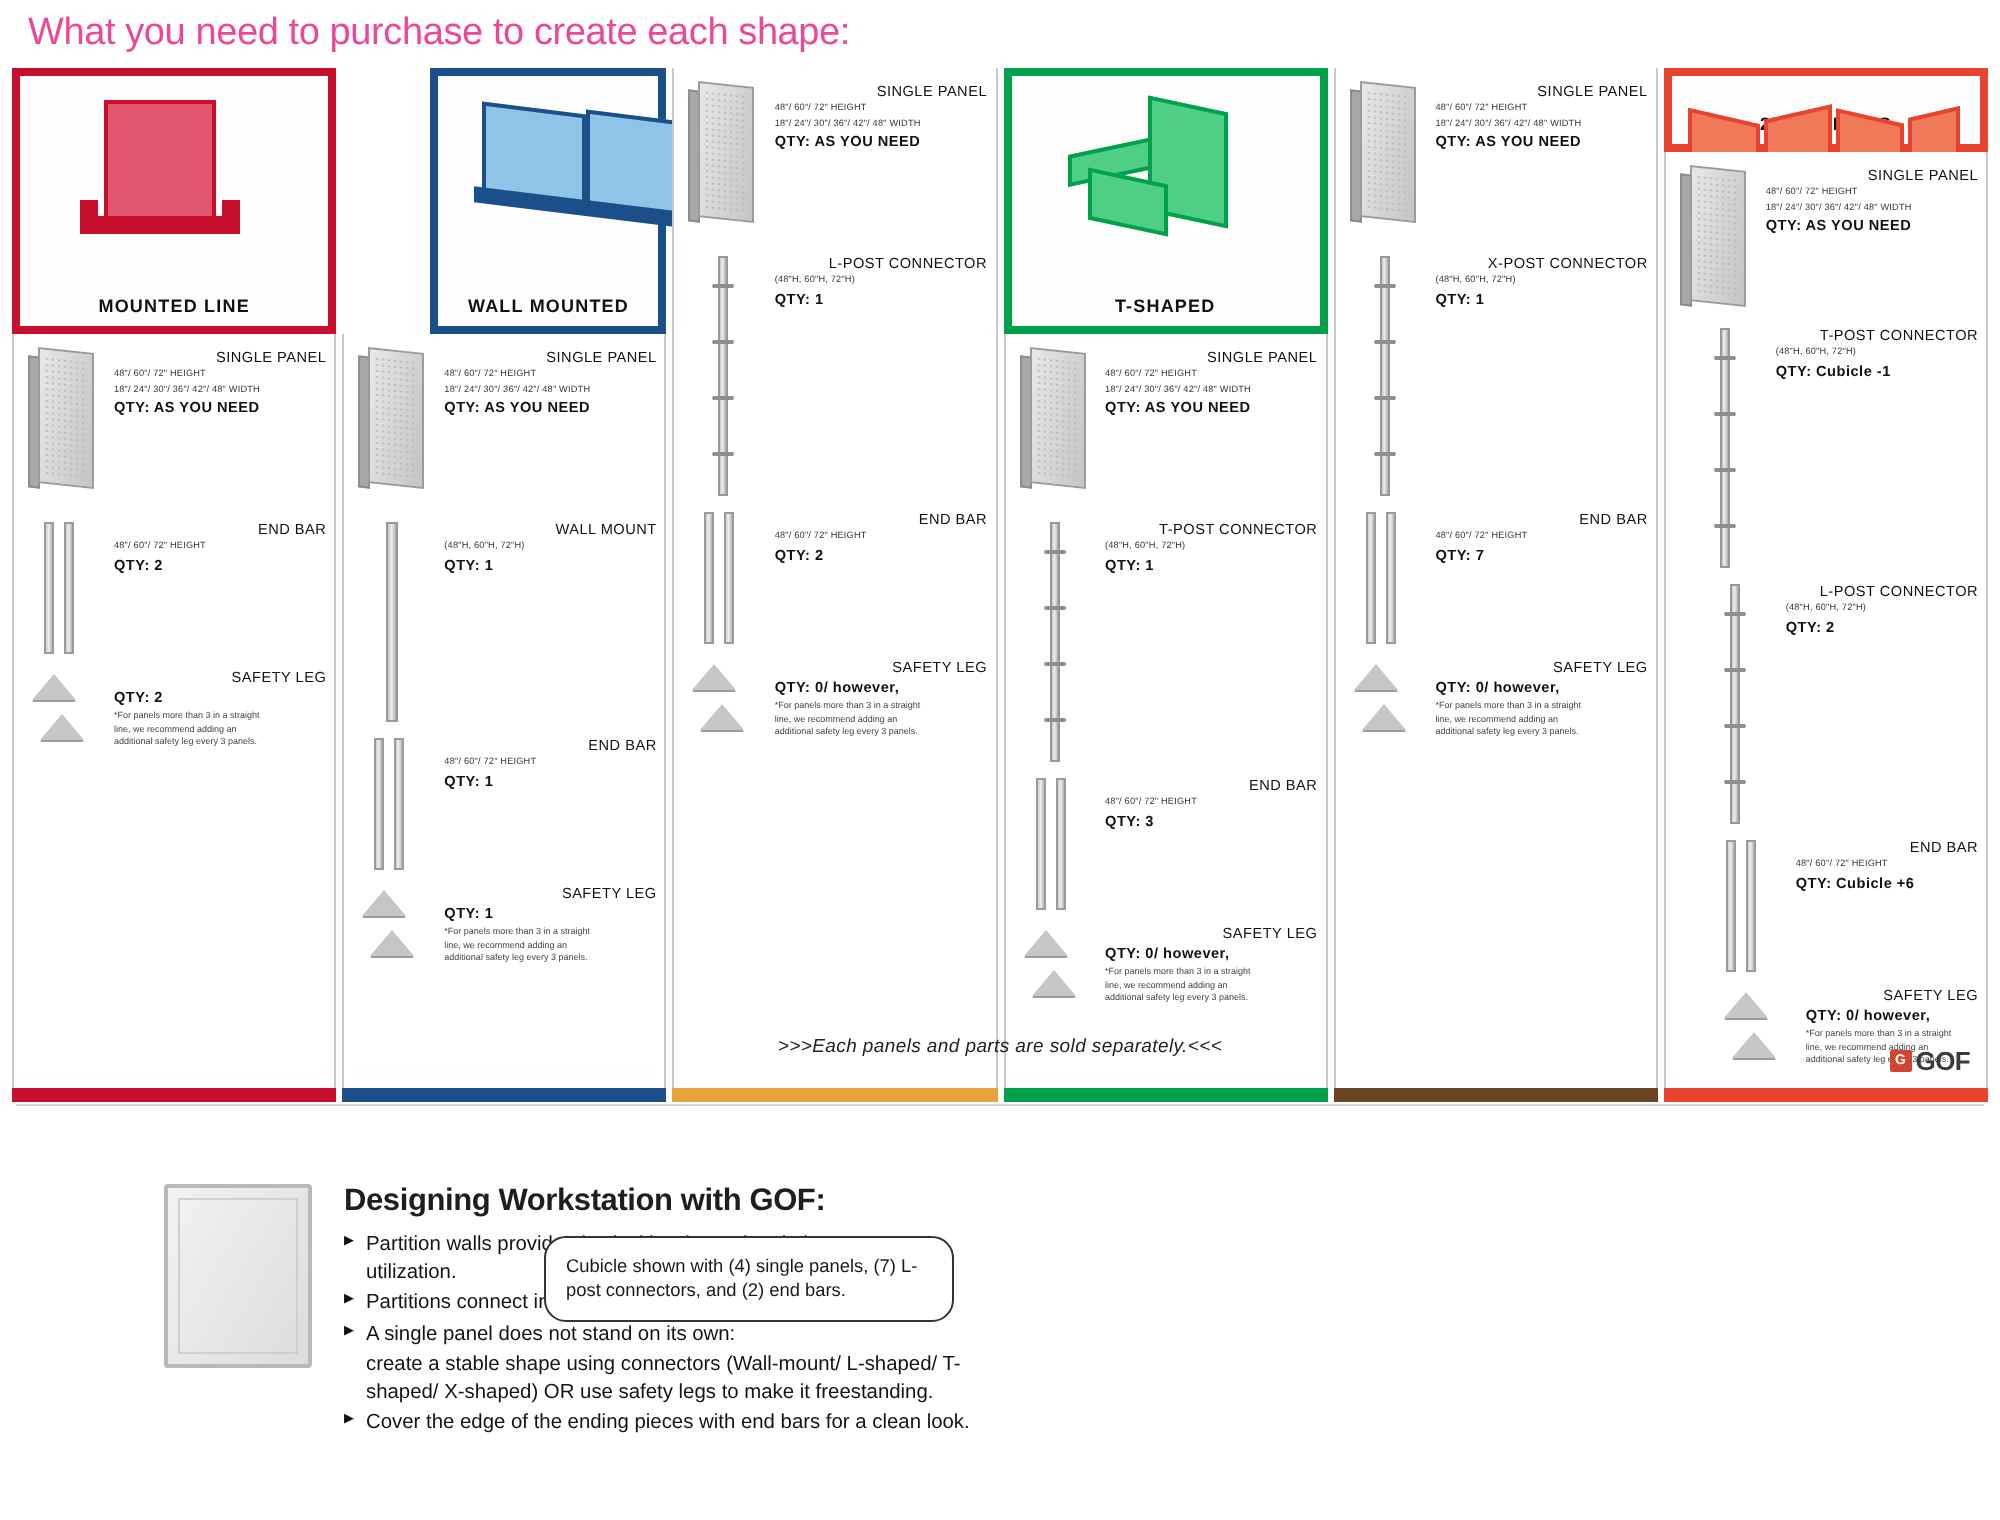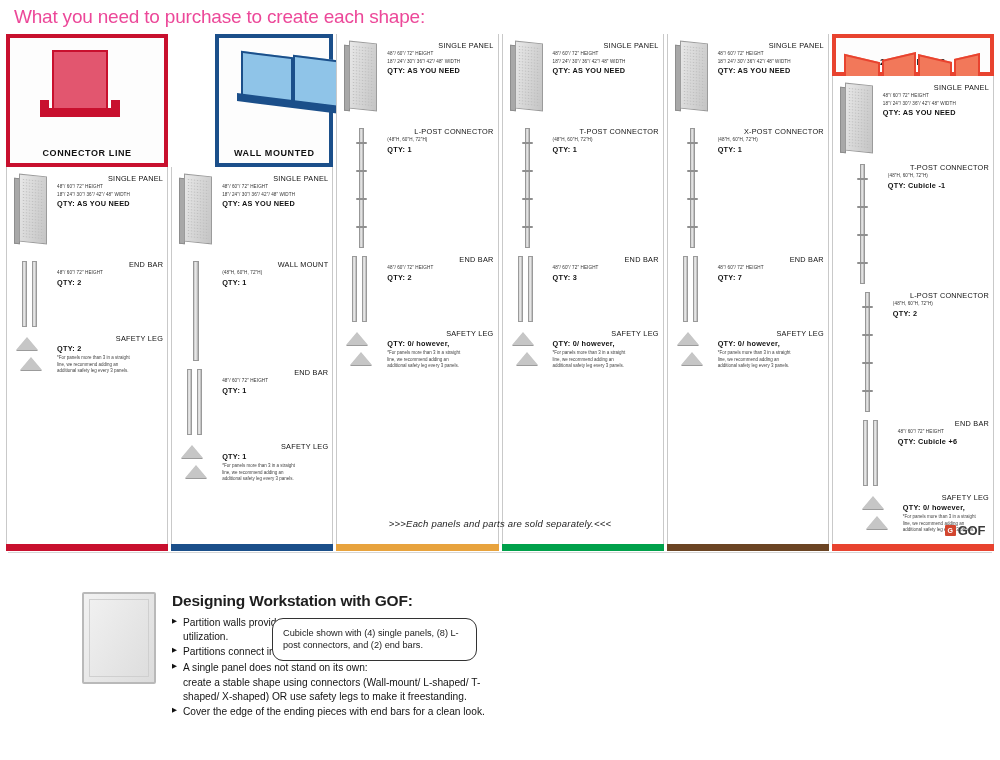--- a/index.html
+++ b/index.html
@@ -286,21 +286,21 @@
 
 <div class="columns" id="columns">
     <div class="col">
       <div class="shape-card" style="border-color: rgb(200, 16, 46);">
         <div class="shape-art">
           <div style="background: rgb(226, 86, 111); border: 2.5px solid rgb(200, 16, 46); left: 42px; top: 12px; width: 56px; height: 62px; position: absolute;"></div>
           <div style="background: rgb(200, 16, 46); left: 30px; top: 70px; width: 80px; height: 9px; position: absolute;"></div>
           <div style="background: rgb(200, 16, 46); left: 30px; top: 62px; width: 9px; height: 16px; position: absolute;"></div>
           <div style="background: rgb(200, 16, 46); left: 101px; top: 62px; width: 9px; height: 16px; position: absolute;"></div>
         </div>
-        <div class="shape-name">CONNECTOR LINE</div>
+        <div class="shape-name">MOUNTED LINE</div>
       </div>
       <div class="parts-body">
         <div class="part">
           <div class="part-art">
             <div class="panel-ico">
               <div class="panel-edge"></div>
               <div class="panel-face"></div>
               <div class="panel-dots"></div>
             </div>
           </div>
@@ -459,20 +459,28 @@
           </div>
           <div class="part-text">
             <div class="part-name">SAFETY LEG</div>
             <div class="part-qty">QTY: 0/ however,</div>
             <div class="part-note">*For panels more than 3 in a straight line, we recommend adding an additional safety leg every 3 panels.</div>
           </div>
         </div>
       </div>
     </div>
     <div class="col">
+      <div class="shape-card" style="border-color: rgb(0, 161, 75);">
+        <div class="shape-art">
+          <div style="background: rgb(79, 207, 134); border: 2.5px solid rgb(0, 161, 75); left: 28px; top: 34px; width: 52px; height: 16px; transform: skewY(-12deg); position: absolute;"></div>
+          <div style="background: rgb(79, 207, 134); border: 2.5px solid rgb(0, 161, 75); left: 68px; top: 14px; width: 40px; height: 58px; transform: skewY(12deg); position: absolute;"></div>
+          <div style="background: rgb(79, 207, 134); border: 2.5px solid rgb(0, 161, 75); left: 38px; top: 50px; width: 40px; height: 26px; transform: skewY(12deg); position: absolute;"></div>
+        </div>
+        <div class="shape-name">T-SHAPED</div>
+      </div>
       <div class="parts-body">
         <div class="part">
           <div class="part-art">
             <div class="panel-ico">
               <div class="panel-edge"></div>
               <div class="panel-face"></div>
               <div class="panel-dots"></div>
             </div>
           </div>
           <div class="part-text">
@@ -699,14 +707,14 @@
   <div class="b-title">Designing Workstation with GOF:</div>
 
   <ul class="b-list" id="bullets">
       <li>Partition walls provide physical barrier and optimize space utilization.</li>
       <li>Partitions connect in straight run or 90 degrees only.</li>
       <li>A single panel does not stand on its own:</li>
       <li class="cont">create a stable shape using connectors (Wall-mount/ L-shaped/ T-shaped/ X-shaped) OR use safety legs to make it freestanding.</li>
       <li>Cover the edge of the ending pieces with end bars for a clean look.</li>
     </ul>
 
-  <div class="callout" style="position:absolute;left:272px;top:58px;">Cubicle shown with (4) single panels, (8) L-post connectors, and (2) end bars.</div>
+  <div class="callout" style="position:absolute;left:272px;top:58px;">Cubicle shown with (4) single panels, (7) L-post connectors, and (2) end bars.</div>
 </div>
 
 </body></html>

